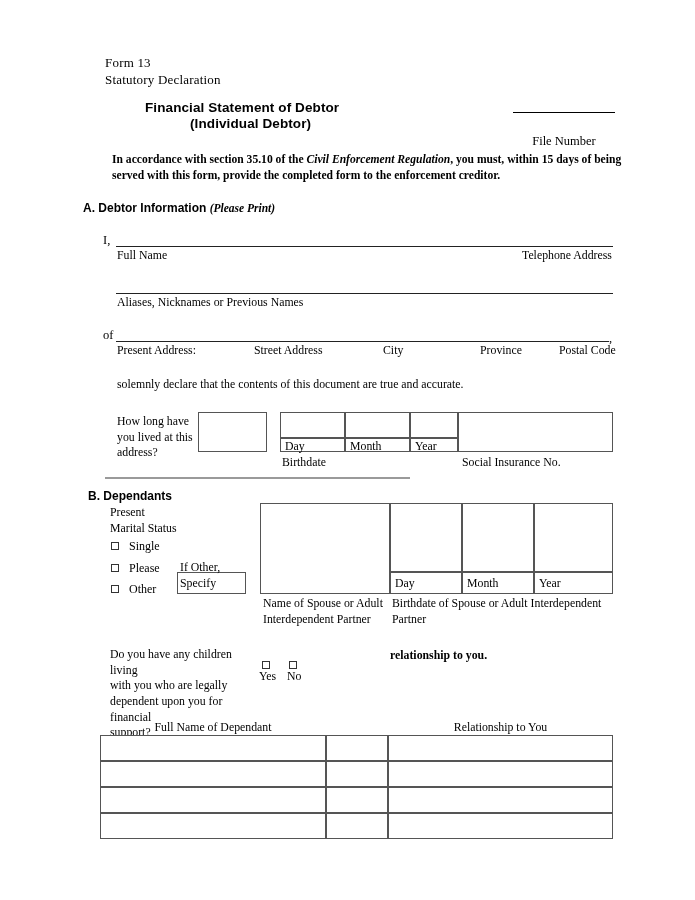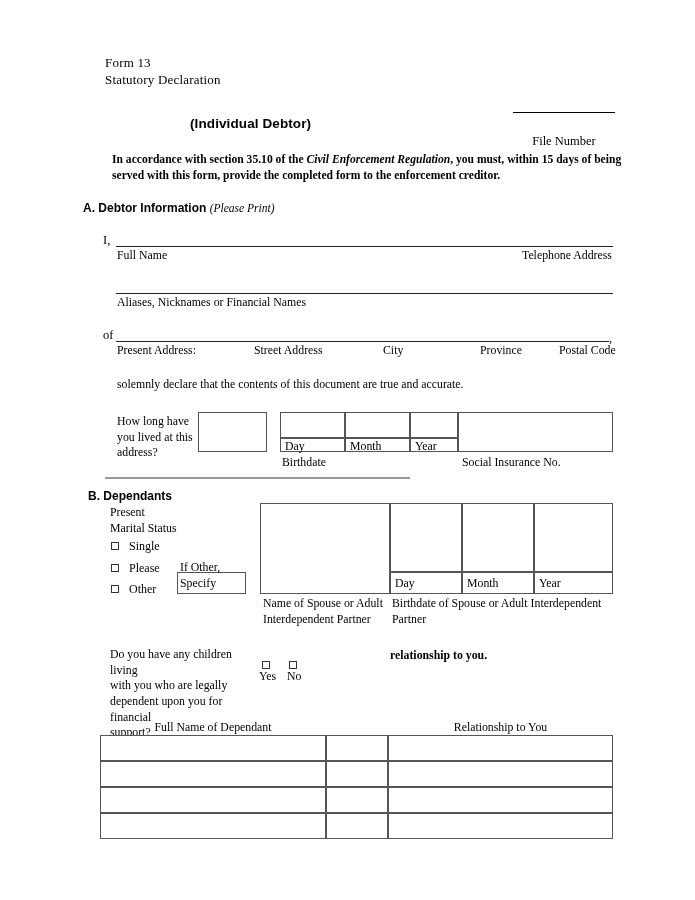--- a/index.html
+++ b/index.html
@@ -55,21 +55,21 @@
   #notice .ital { font-style: italic; }
 
   
   .sec-head {
     font-family: "Liberation Sans", "DejaVu Sans", sans-serif;
     font-weight: bold;
     font-size: 12px;
   }
   .sec-head .hint {
     font-family: "Liberation Serif", "DejaVu Serif", serif;
-    font-weight: normal;
+    font-weight: bold;
     font-style: italic;
     font-size: 11.5px;
   }
 
   
   .rule { border-bottom: 1.1px solid #222; height: 0; }
   .lead { font-size: 12.5px; }
   .cap  { font-size: 11.8px; }
 
   
@@ -104,20 +104,21 @@
 </style>
 </head>
 <body>
 
 <div class="page">
 
   <div class="abs" id="form-no" style="left:105px; top:55px;">Form 13</div>
 
   <div class="abs" id="stat-dec" style="left:105px; top:72px;">Statutory Declaration</div>
 
+  <div class="abs" id="title-1" style="left:145px; top:100px;">Financial Statement of Debtor</div>
 
   <div class="abs" id="title-2" style="left:190px; top:116px;">(Individual Debtor)</div>
 
   <div class="abs" id="file-number-rule" style="left:513px; top:112px; width:102px;"></div>
   <div class="abs" id="file-number-label" style="left:513px; top:114px; width:102px;">File Number</div>
 
   <div class="abs" id="notice" style="left:79px; top:152px;">
     <span>In accordance with section 35.10 of the </span><span class="ital">Civil Enforcement Regulation</span><span>, you must, within 15 days of being served with this form, provide the completed form to the enforcement creditor.</span>
   </div>
 
@@ -125,21 +126,21 @@
     <span>A. Debtor Information</span>
     <span class="hint">(Please Print)</span>
   </div>
 
   <div class="abs lead" style="left:103px; top:233px;">I,</div>
   <div class="abs rule" style="left:116px; top:246px; width:497px;"></div>
   <div class="abs cap" style="left:117px; top:248px;">Full Name</div>
   <div class="abs cap" style="left:522px; top:248px;">Telephone Address</div>
 
   <div class="abs rule" style="left:116px; top:293px; width:497px;"></div>
-  <div class="abs cap" style="left:117px; top:295px;">Aliases, Nicknames or Financial Names</div>
+  <div class="abs cap" style="left:117px; top:295px;">Aliases, Nicknames or Previous Names</div>
 
   <div class="abs lead" style="left:103px; top:328px;">of</div>
   <div class="abs rule" style="left:116px; top:341px; width:493px;"></div>
   <div class="abs lead" style="left:609px; top:331px;">,</div>
   <div class="abs cap" style="left:117px; top:343px;">Present Address:</div>
   <div class="abs cap" style="left:254px; top:343px;">Street Address</div>
   <div class="abs cap" style="left:383px; top:343px;">City</div>
   <div class="abs cap" style="left:480px; top:343px;">Province</div>
   <div class="abs cap" style="left:559px; top:343px;">Postal Code</div>
 

